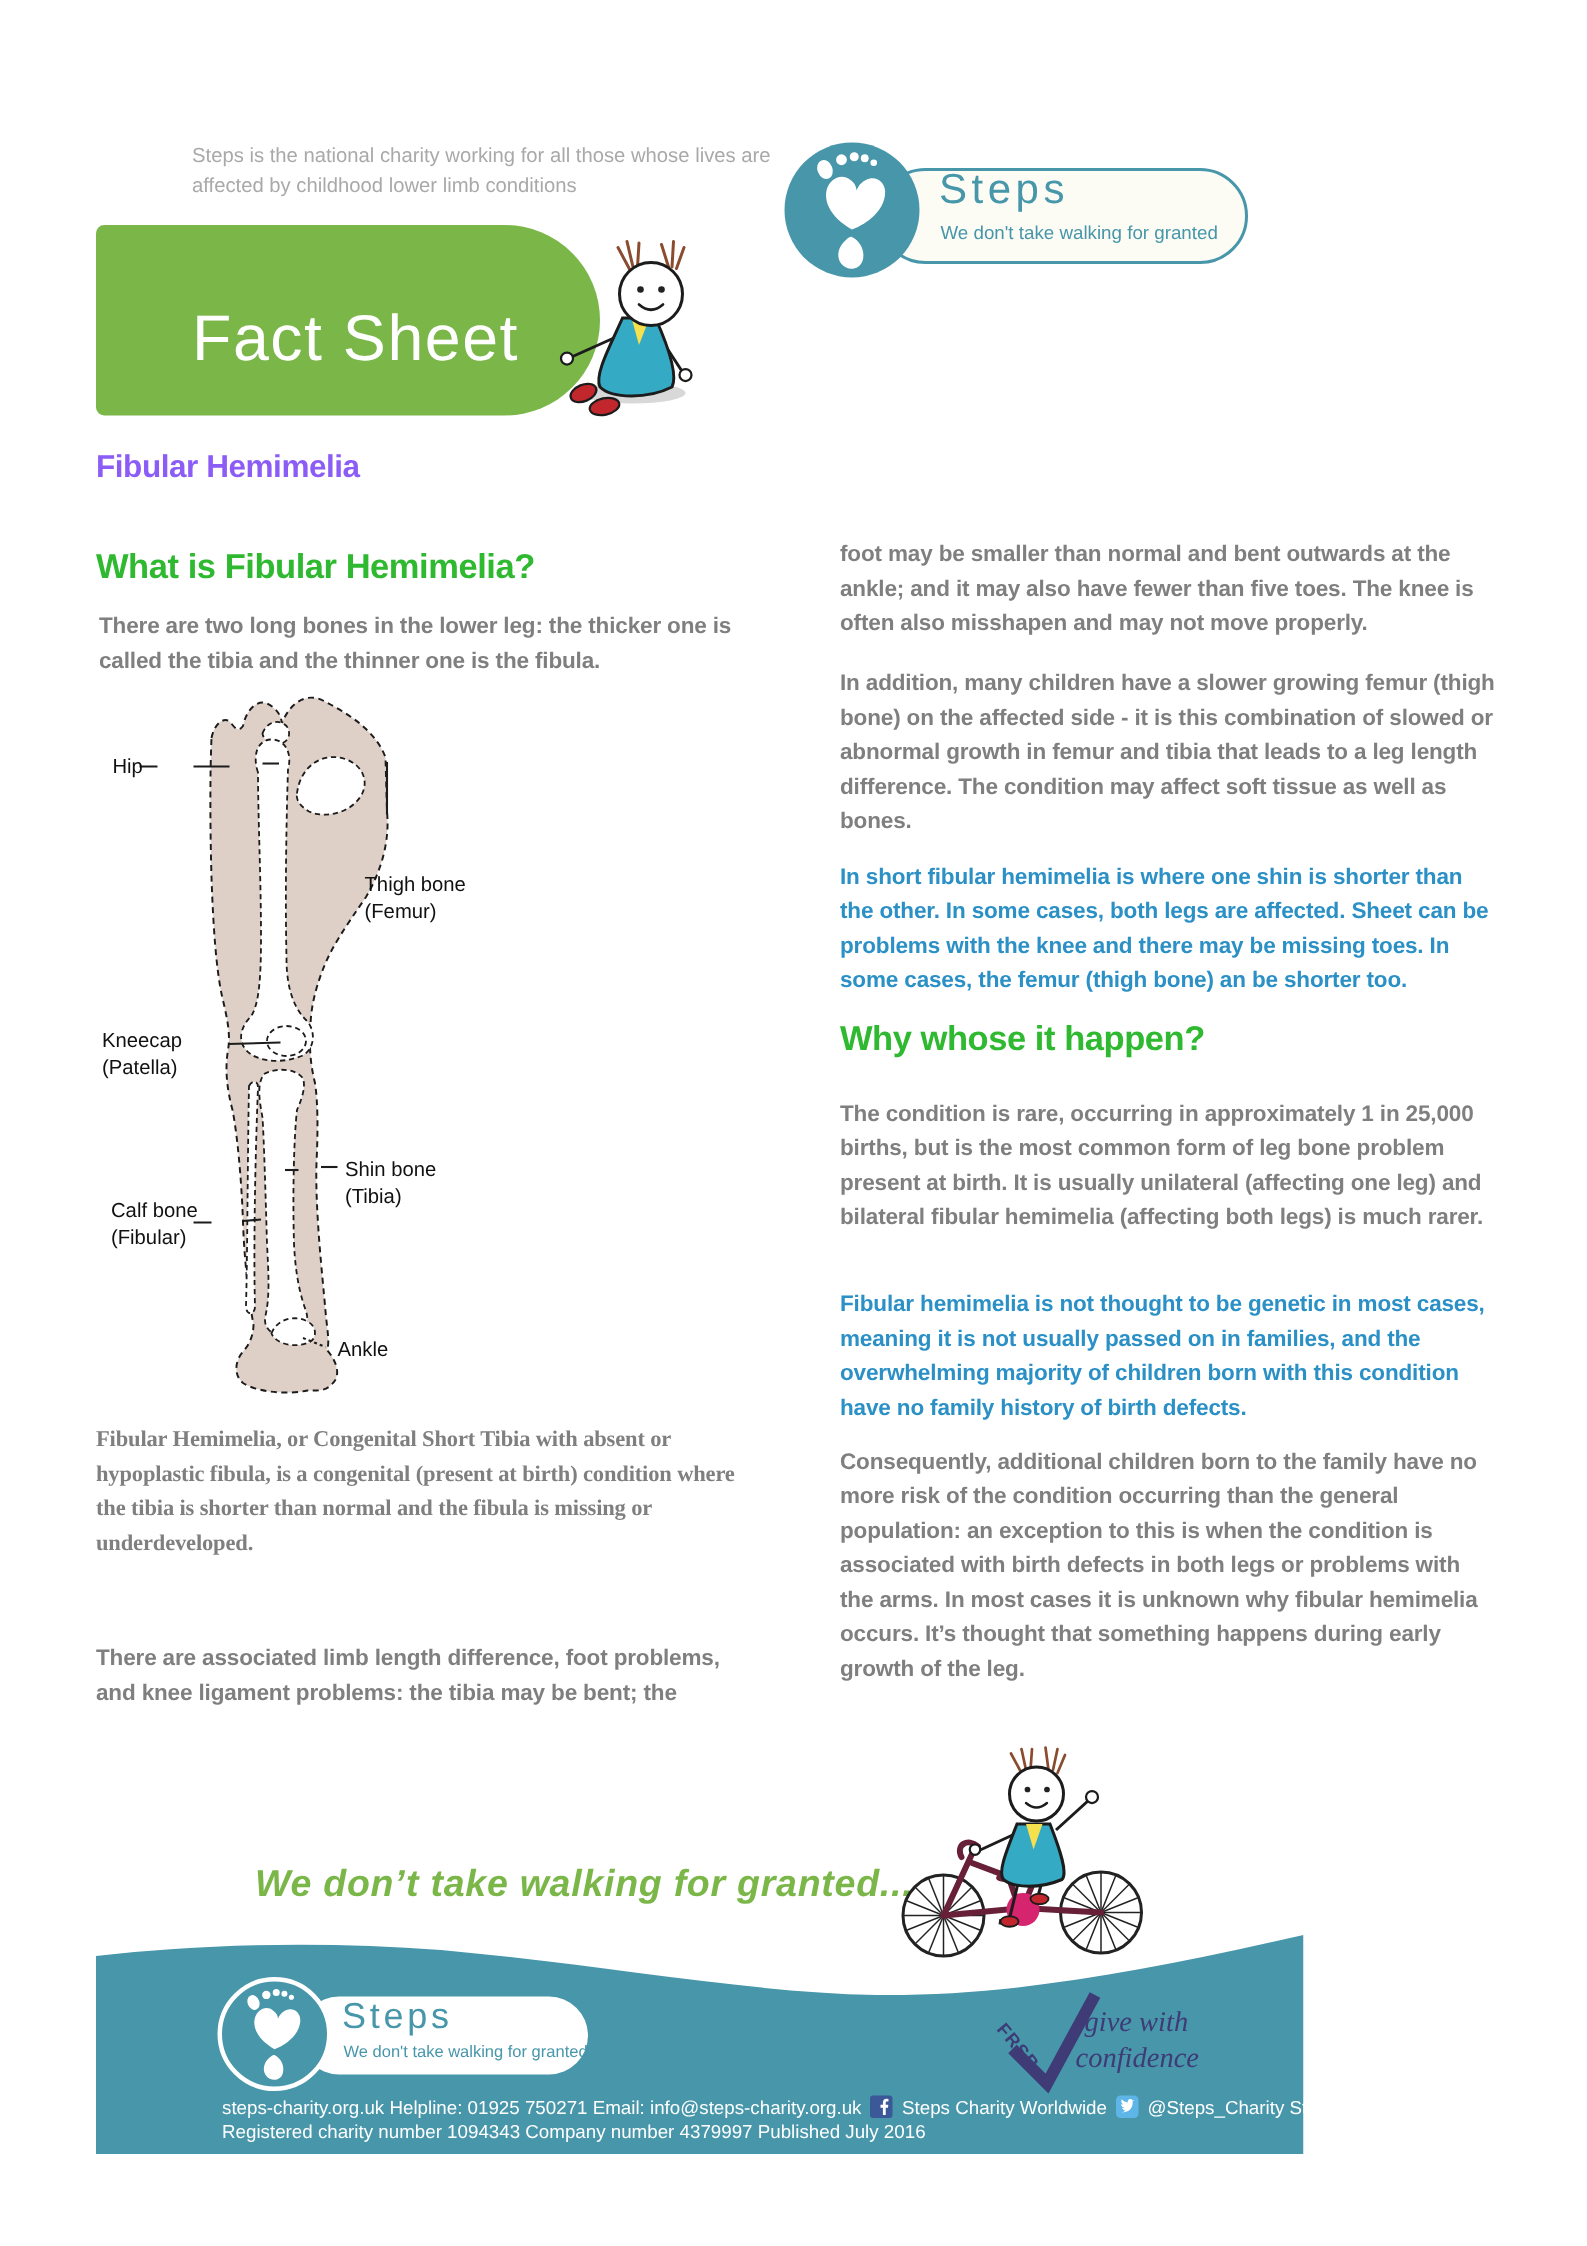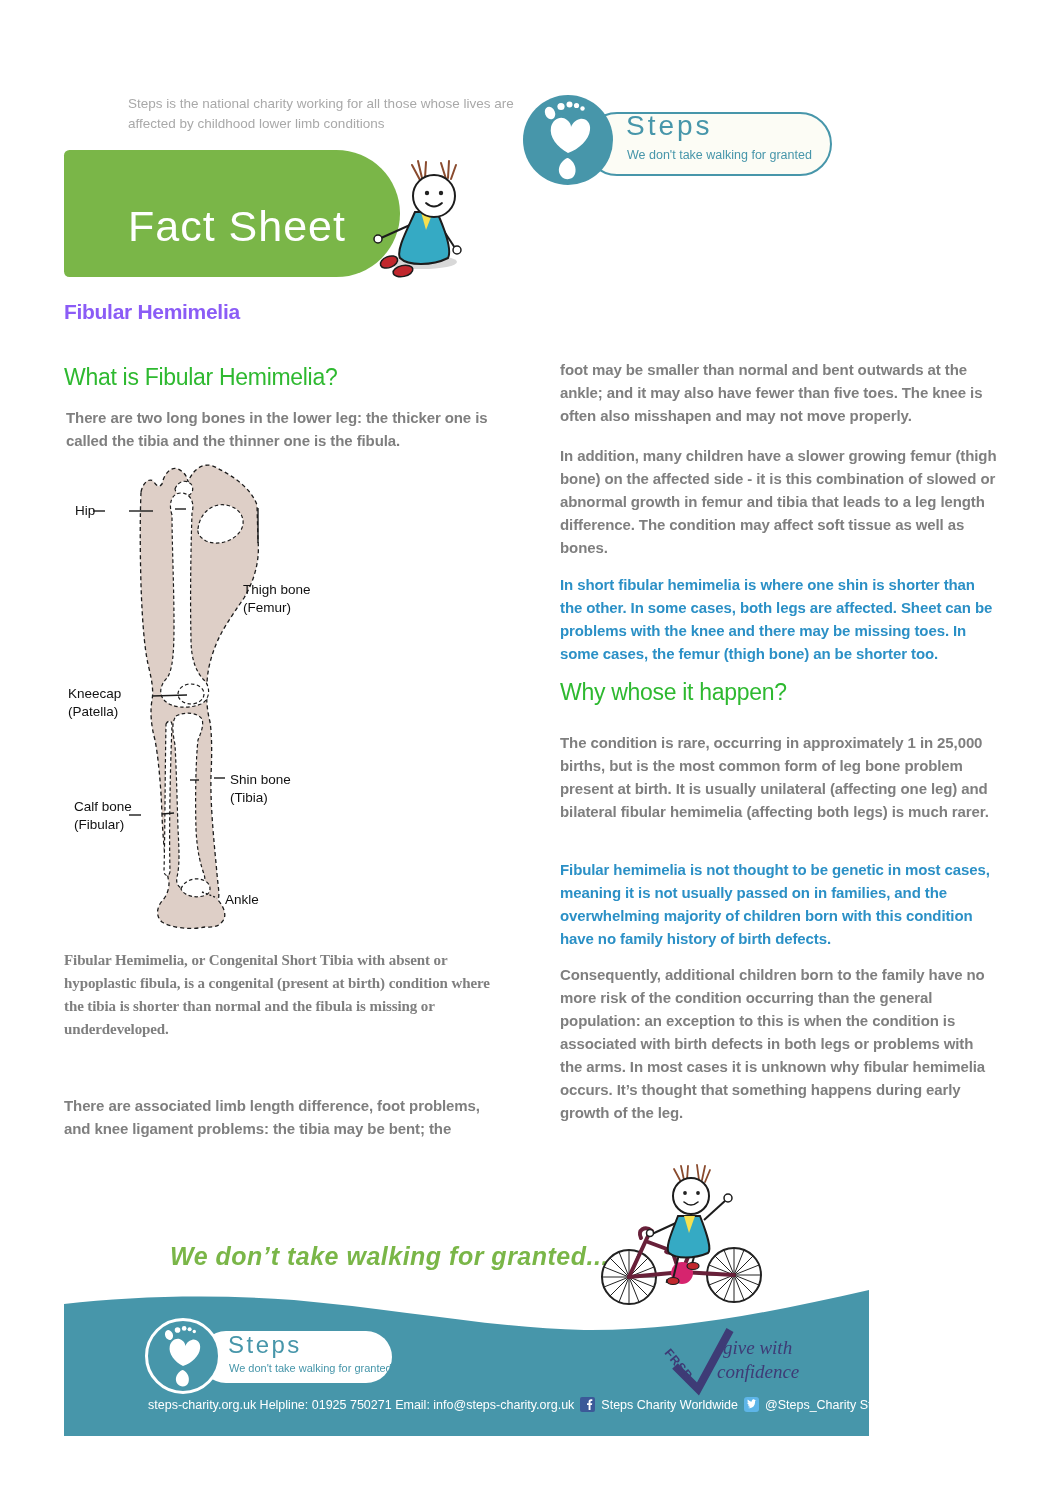--- a/index.html
+++ b/index.html
@@ -12,21 +12,21 @@
           border-radius:6px 70px 70px 6px;}
   .banner-title{left:128px;top:189px;font-size:43px;font-weight:400;color:#ffffff;letter-spacing:1px;margin-top:13px;}
   .logo{left:523px;top:95px;width:312px;height:95px;}
   .logo .pill{position:absolute;left:62px;top:17px;width:243px;height:60px;border:2.5px solid #4796aa;
           border-radius:34px;background:#fcfcf5;}
   .logo .circle{position:absolute;left:0;top:0;width:90px;height:90px;border-radius:50%;background:#4796aa;}
   .logo .name{position:absolute;left:103px;top:15px;font-size:28px;color:#4796aa;letter-spacing:3px;}
   .logo .slogan{position:absolute;left:104px;top:53px;font-size:12.5px;color:#4796aa;}
   
   .doc-title{left:64px;top:300px;font-size:21px;font-weight:700;color:#8b5cf6;letter-spacing:-0.3px;}
-  .sec-head{font-size:23px;font-weight:400;color:#2eb930;letter-spacing:-0.3px;text-align:center;}
+  .sec-head{font-size:23px;font-weight:700;color:#2eb930;letter-spacing:-0.3px;text-align:center;}
   .para{width:438px;font-size:15px;font-weight:700;line-height:23px;color:#7f7f7f;letter-spacing:-0.1px;}
   .para.blue{color:#2b90c6;}
   
   .diagram{left:55px;top:455px;width:460px;height:520px;}
   
   .script-line{left:170px;top:1242px;font-size:25px;font-weight:700;font-style:italic;
                color:#7ab648;letter-spacing:0.5px;}
   .flogo{left:145px;top:1318px;width:260px;height:78px;}
   .flogo .pill{position:absolute;left:55px;top:13px;width:192px;height:52px;border-radius:27px;background:#ffffff;}
   .flogo .circle{position:absolute;left:0;top:0;width:76px;height:76px;border-radius:50%;
@@ -266,14 +266,15 @@
       </svg>
     </span>
     <span>Steps Charity Worldwide</span>
     <span class="ficon" style="background:#5eb5e8;border-radius:3px;">
       <svg width="15" height="15" viewBox="0 0 15 15">
         <path d="M3.6,11 C6.4,11.6 9.6,10.4 10.6,7.4 C11.2,5.8 11.2,4.4 11,3.8 L12.4,3.4 L10.9,3.1 C10.5,2.3 9.5,2 8.7,2.5 C7.9,3 7.7,3.8 7.9,4.6 C6.3,4.5 4.8,3.7 3.8,2.5 C3.2,3.8 3.6,5.2 4.7,6 C4.2,6 3.7,5.9 3.3,5.6 C3.4,6.9 4.3,7.9 5.5,8.2 C5,8.4 4.5,8.4 4,8.3 C4.4,9.3 5.4,10 6.5,10.1 C5.6,10.7 4.4,11 3.6,11 Z" fill="#fff"></path>
       </svg>
     </span>
     <span>@Steps_Charity Steps</span>
   </div>
+  <div class="abs fline" style="top:1414px;">Registered charity number 1094343 Company number 4379997 Published July 2016</div>
 
 </div>
 
 </body></html>

